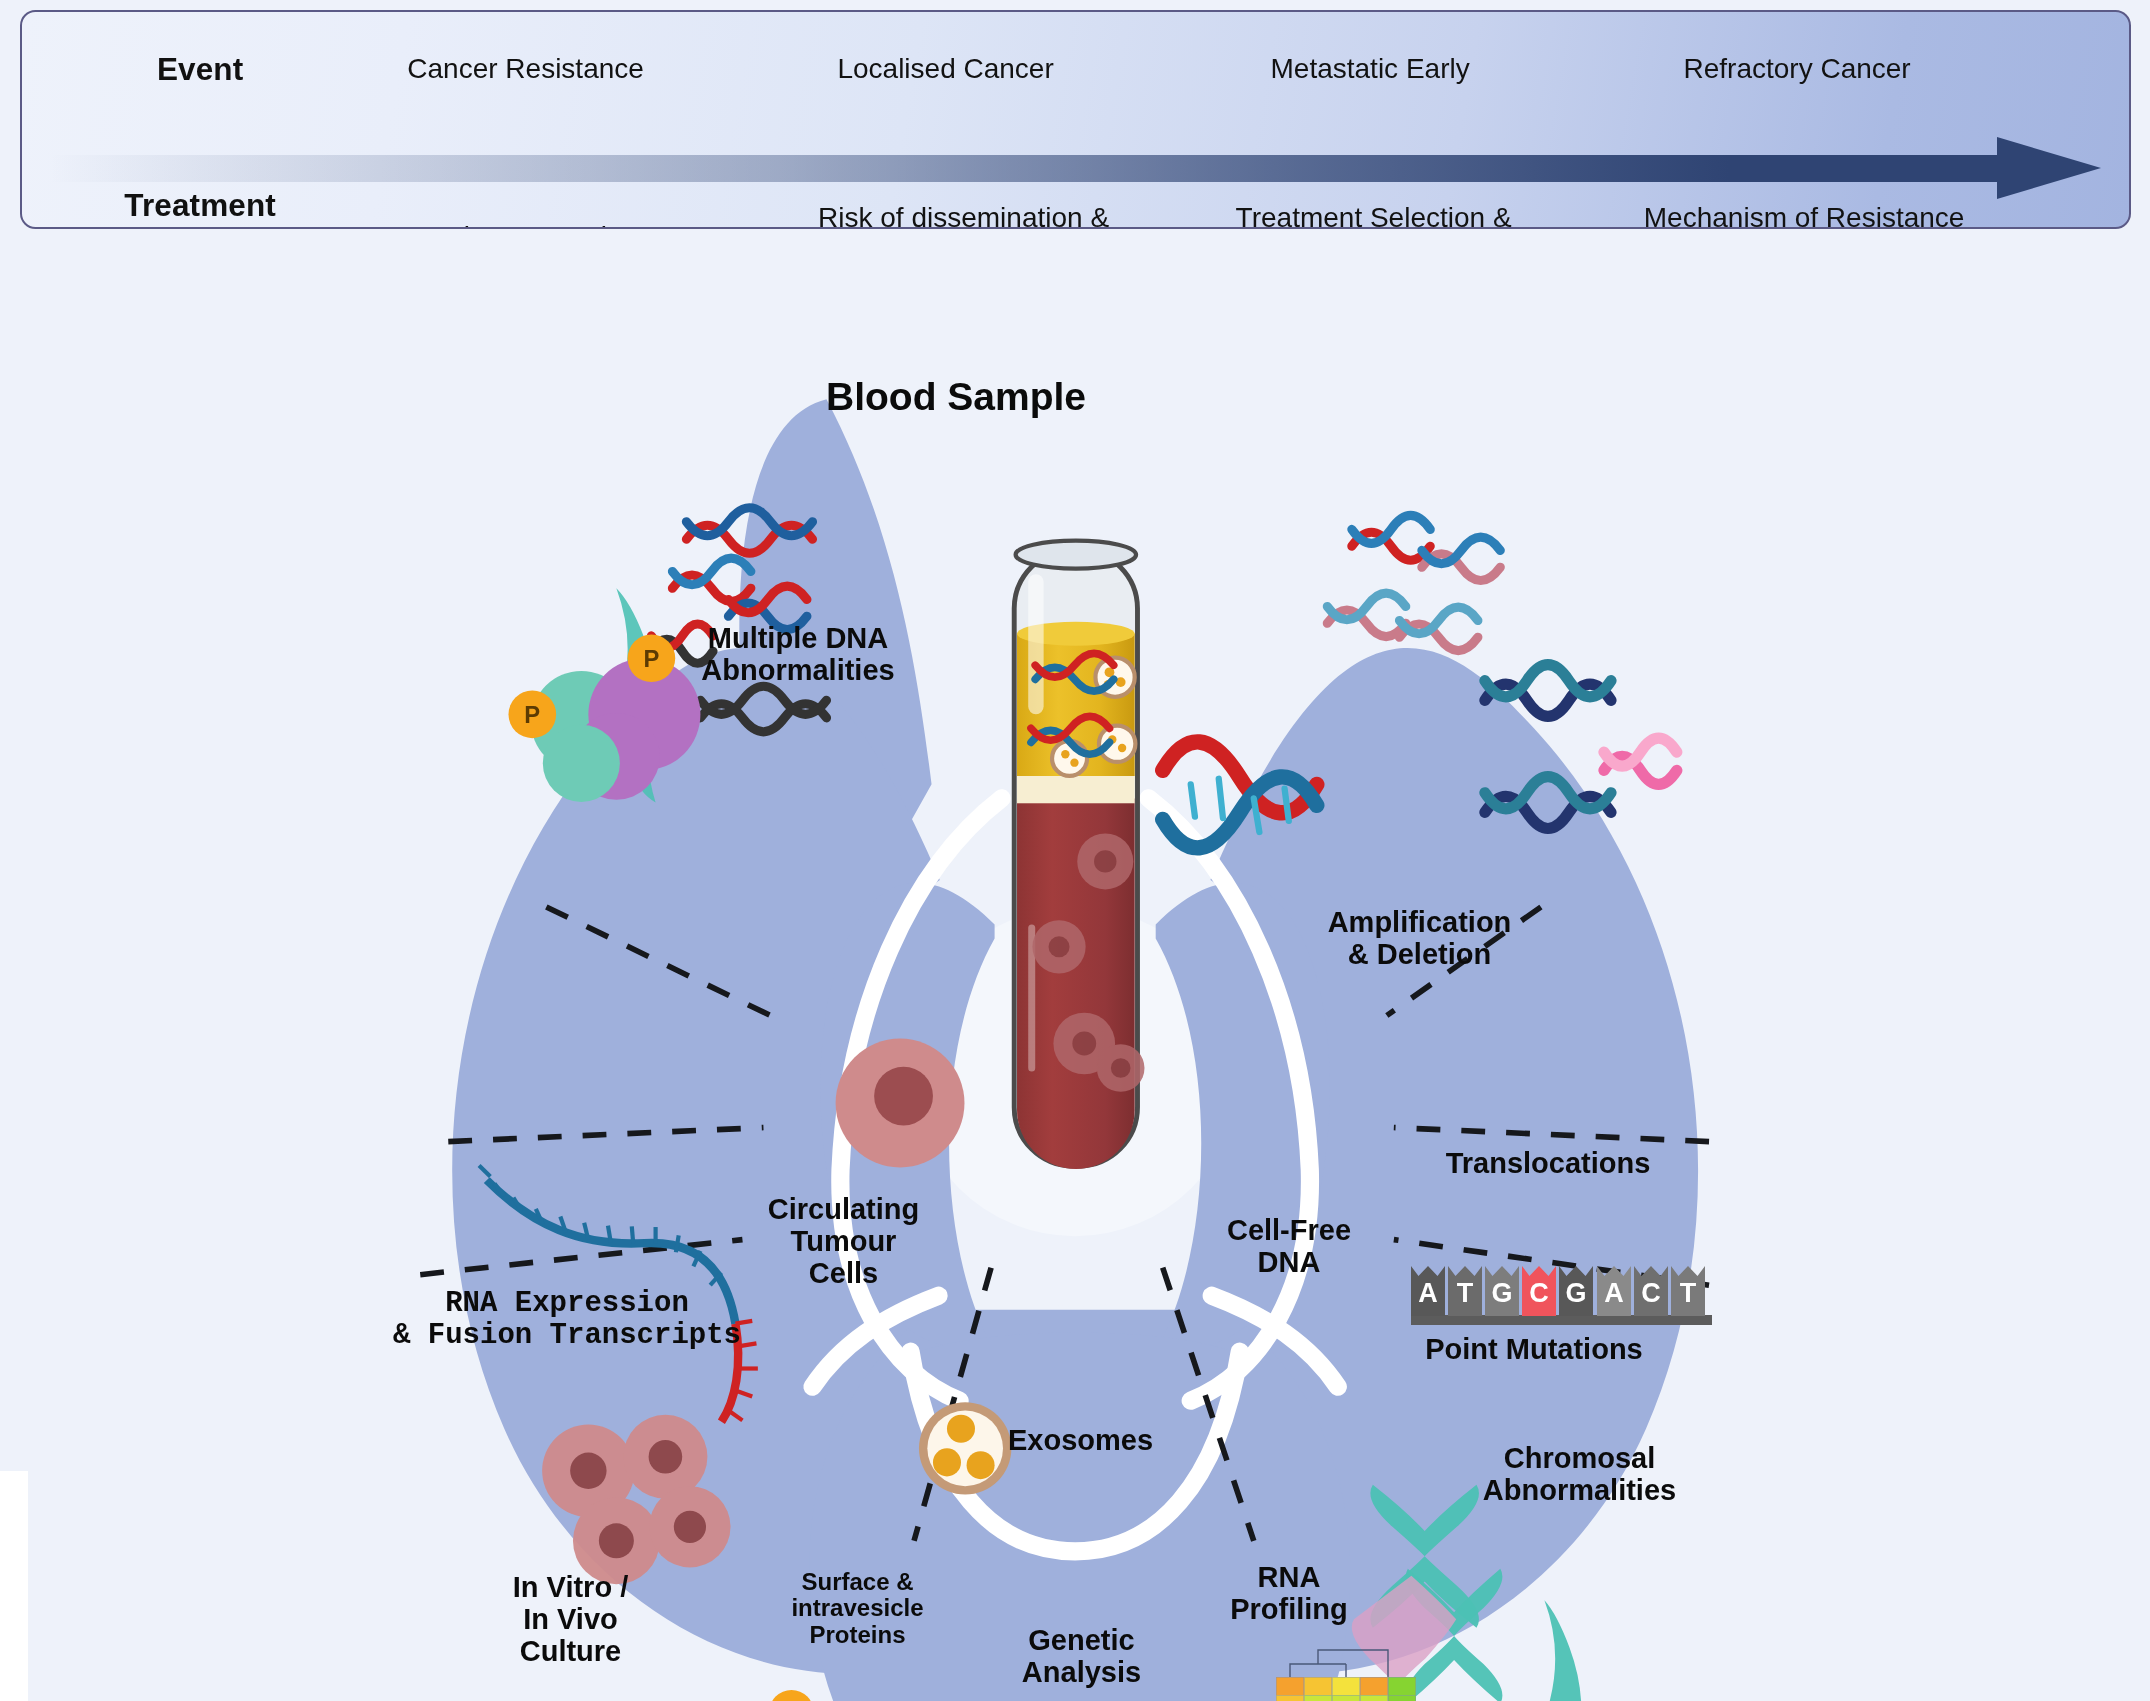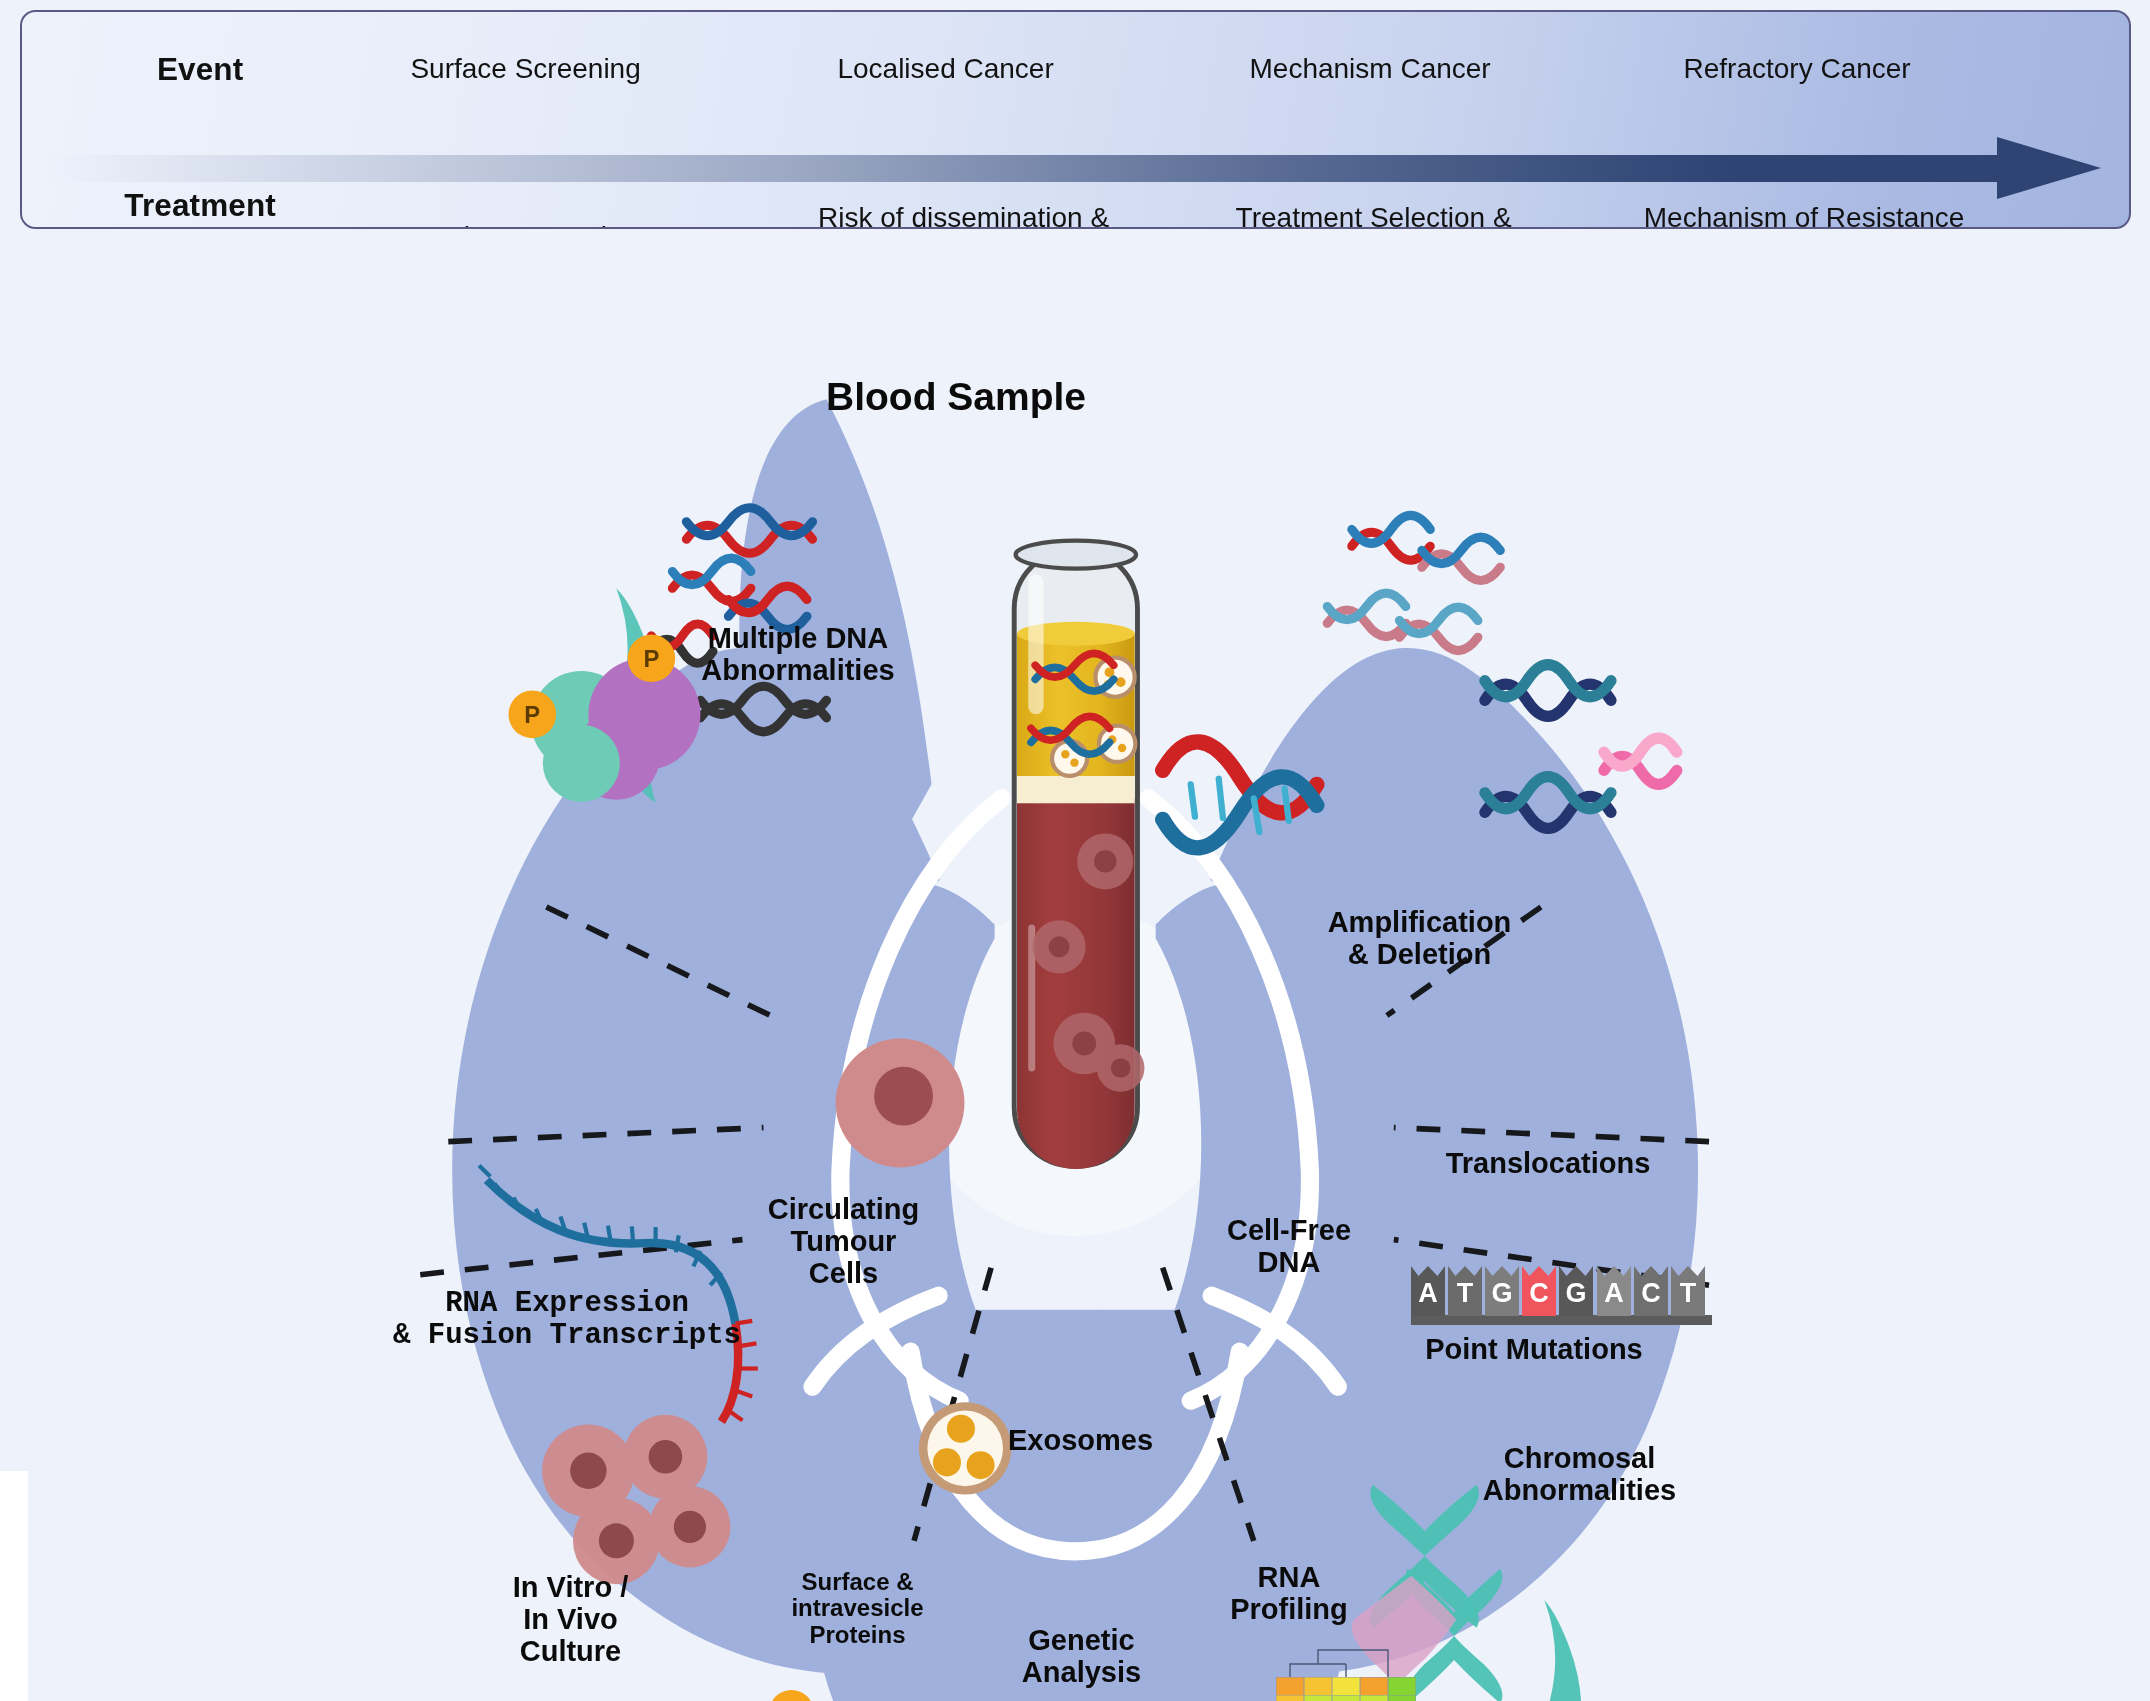--- a/index.html
+++ b/index.html
@@ -84,23 +84,23 @@
 
 <div class="notch"></div>
 
 <div class="timeline">
 
   <div class="tl-label tl-head-event">Event</div>
 
   <div class="tl-label tl-head-treat">Treatment
 Strategy</div>
 
-  <div class="tl-cell" style="left:336px;top:41px;width:336px;font-size:28px;">Surface Screening</div>
+  <div class="tl-cell" style="left:336px;top:41px;width:336px;font-size:28px;">Cancer Resistance</div>
   <div class="tl-cell" style="left:763px;top:41px;width:322px;font-size:28px;">Localised Cancer</div>
-  <div class="tl-cell" style="left:1184px;top:41px;width:329px;font-size:28px;">Mechanism Cancer</div>
+  <div class="tl-cell" style="left:1184px;top:41px;width:329px;font-size:28px;">Metastatic Early</div>
   <div class="tl-cell" style="left:1604px;top:41px;width:343px;font-size:28px;">Refractory Cancer</div>
 
   <div class="arrow-wrap">
     <div class="arrow-shaft"></div>
     <div class="arrow-head"></div>
   </div>
 
   <div class="tl-cell" style="left:350px;top:207px;width:315px;font-size:28px;line-height:1.25;white-space:pre-line;">Early Intervention</div>
   <div class="tl-cell" style="left:760px;top:188px;width:364px;font-size:28px;line-height:1.25;white-space:pre-line;">Risk of dissemination &amp;
 Detection of Recurrence</div>

